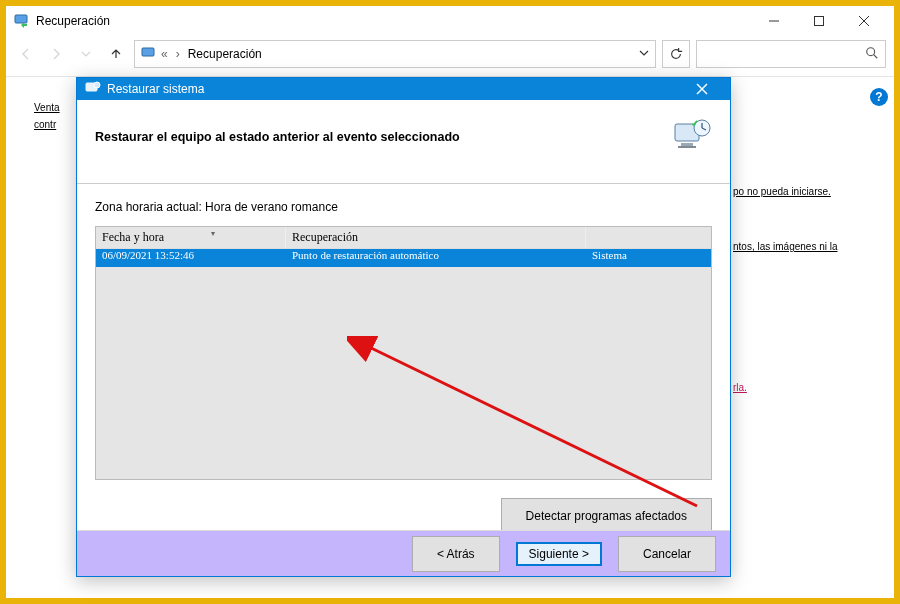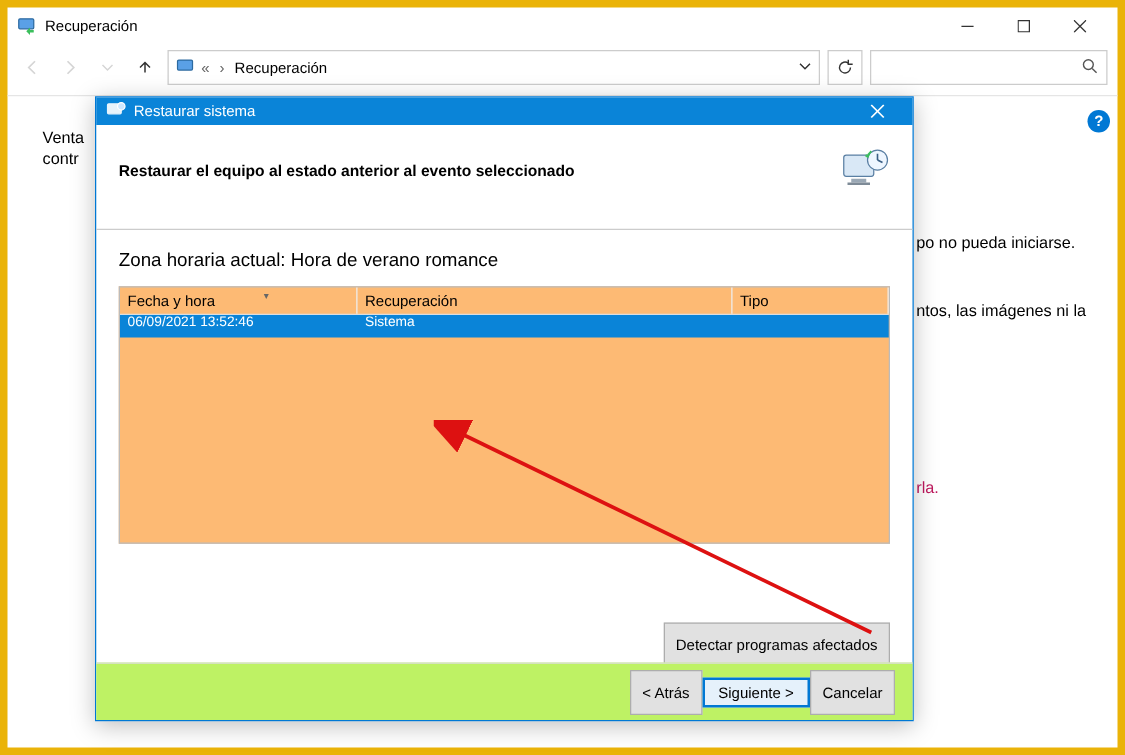--- a/index.html
+++ b/index.html
@@ -19,51 +19,51 @@
   .addr { flex:1; display:flex; align-items:center; border:1px solid #ccc; height:28px; padding:0 6px; max-width:530px; }
   .addr .crumb, .addr .sep { padding:0 4px; color:#000; }
   .addr .sep { color:#666; }
   .addr .chev { margin-left:auto; color:#333; }
   .refresh-btn { width:28px; height:28px; border:1px solid #ccc; display:flex; align-items:center; justify-content:center; }
   .search-box { margin-left:auto; width:190px; height:28px; border:1px solid #ccc; display:flex; align-items:center; padding:0 6px; }
   .search-box .s-icon { margin-left:auto; color:#555; }
 
   .help-bubble { position:absolute; right:6px; top:82px; width:18px; height:18px; border-radius:50%; background:#0078d4; color:#fff; display:flex; align-items:center; justify-content:center; font-size:12px; font-weight:bold; }
 
-  .bg-frag { position:absolute; font-size:13px; color:#000; }
+  .bg-frag { position:absolute; font-size:10px; color:#000;text-decoration:underline; }
   .bg-link { color:#be185d; }
 
   
   .dialog { position:absolute; left:70px; top:71px; width:655px; height:500px; background:#fff; border:1px solid #0078d4; box-shadow:0 4px 18px rgba(0,0,0,.25); }
   .dlg-titlebar { height:22px; background:#0a84d8; color:#fff; display:flex; align-items:center; padding:0 8px; }
   .dlg-titlebar .dlg-title { margin-left:6px; flex:1; font-size:12px; }
   .dlg-close { width:40px; height:30px; display:flex; align-items:center; justify-content:center; color:#fff; font-size:14px; }
   .dlg-header { display:flex; align-items:center; padding:18px 18px 28px 18px; }
   .dlg-header .h-text { font-weight:bold; font-size:12.5px; }
   .dlg-header .h-icon { margin-left:auto; }
   .dlg-sep { height:1px; background:#ccc; margin:0; }
   .dlg-body { padding:16px 18px 8px; height:310px; }
-  .tz-label { font-size:15px; margin-bottom:12px; }
-
-  .list { border:1px solid #bbb; height:206px; background:#fdba74; position:relative; }
+  .tz-label { font-size:12px; margin-bottom:12px; }
+
+  .list { border:1px solid #bbb; height:254px; background:#e5e5e5; position:relative;font-family:Liberation Serif, serif; }
   .list-header { display:flex; height:22px; align-items:center; border-bottom:1px solid #ddd; font-size:12px; }
   .list-header .col { padding:0 6px; border-right:1px solid #eee; height:100%; display:flex; align-items:center; position:relative; }
   .col-date { width:190px; }
   .col-desc { width:300px; }
   .col-type { flex:1; }
   .sort-arrow { position:absolute; right:70px; top:2px; font-size:8px; color:#666; }
   .list-row { display:flex; height:18px; align-items:flex-start; color:#fff; background:#0a84d8; font-size:11px; }
   .list-row .cell { padding:0 6px; }
   .cell-date { width:190px; }
   .cell-desc { width:300px; }
   .cell-type { flex:1; }
 
   .detect-row { display:flex; justify-content:flex-end; padding:4px 18px 0; }
-  .btn { height:36px; padding:0 9px; border:1px solid #adadad; background:#e1e1e1; font-size:12px; display:inline-flex; align-items:center; justify-content:center; cursor:pointer; }
-  .dlg-footer { position:absolute; bottom:0; left:0; right:0; height:46px; border-top:1px solid #ddd; background:#bef264; display:flex; align-items:center; justify-content:flex-end; gap:0; padding:0 14px; }
+  .btn { height:36px; padding:0 24px; border:1px solid #adadad; background:#e1e1e1; font-size:12px; display:inline-flex; align-items:center; justify-content:center; cursor:pointer; }
+  .dlg-footer { position:absolute; bottom:0; left:0; right:0; height:46px; border-top:1px solid #ddd; background:#c4b5fd; display:flex; align-items:center; justify-content:flex-end; gap:16px; padding:0 14px; }
   .btn.default { border:2px solid #0078d4; background:#e5f1fb; padding:0 11px; height:24px; }
 
   
   .arrow-svg { position:absolute; left:270px; top:258px; pointer-events:none; }
 
 </style>
 </head>
 <body>
 
 <div class="outer-window">
@@ -197,24 +197,24 @@
     <div class="dlg-body">
       <div class="tz-label">Zona horaria actual: Hora de verano romance</div>
 
       <div class="list">
         <div class="list-header">
           <div class="col col-date">
             <span>Fecha y hora</span>
             <span class="sort-arrow">▾</span>
           </div>
           <div class="col col-desc">Recuperación</div>
-          <div class="col col-type">Tipo</div>
         </div>
         <div class="list-row">
           <div class="cell cell-date">06/09/2021 13:52:46</div>
+          <div class="cell cell-desc">Punto de restauración automático</div>
           <div class="cell cell-type">Sistema</div>
         </div>
       </div>
     </div>
 
     <div class="detect-row">
       <button class="btn">Detectar programas afectados</button>
     </div>
 
     <div class="dlg-footer">

